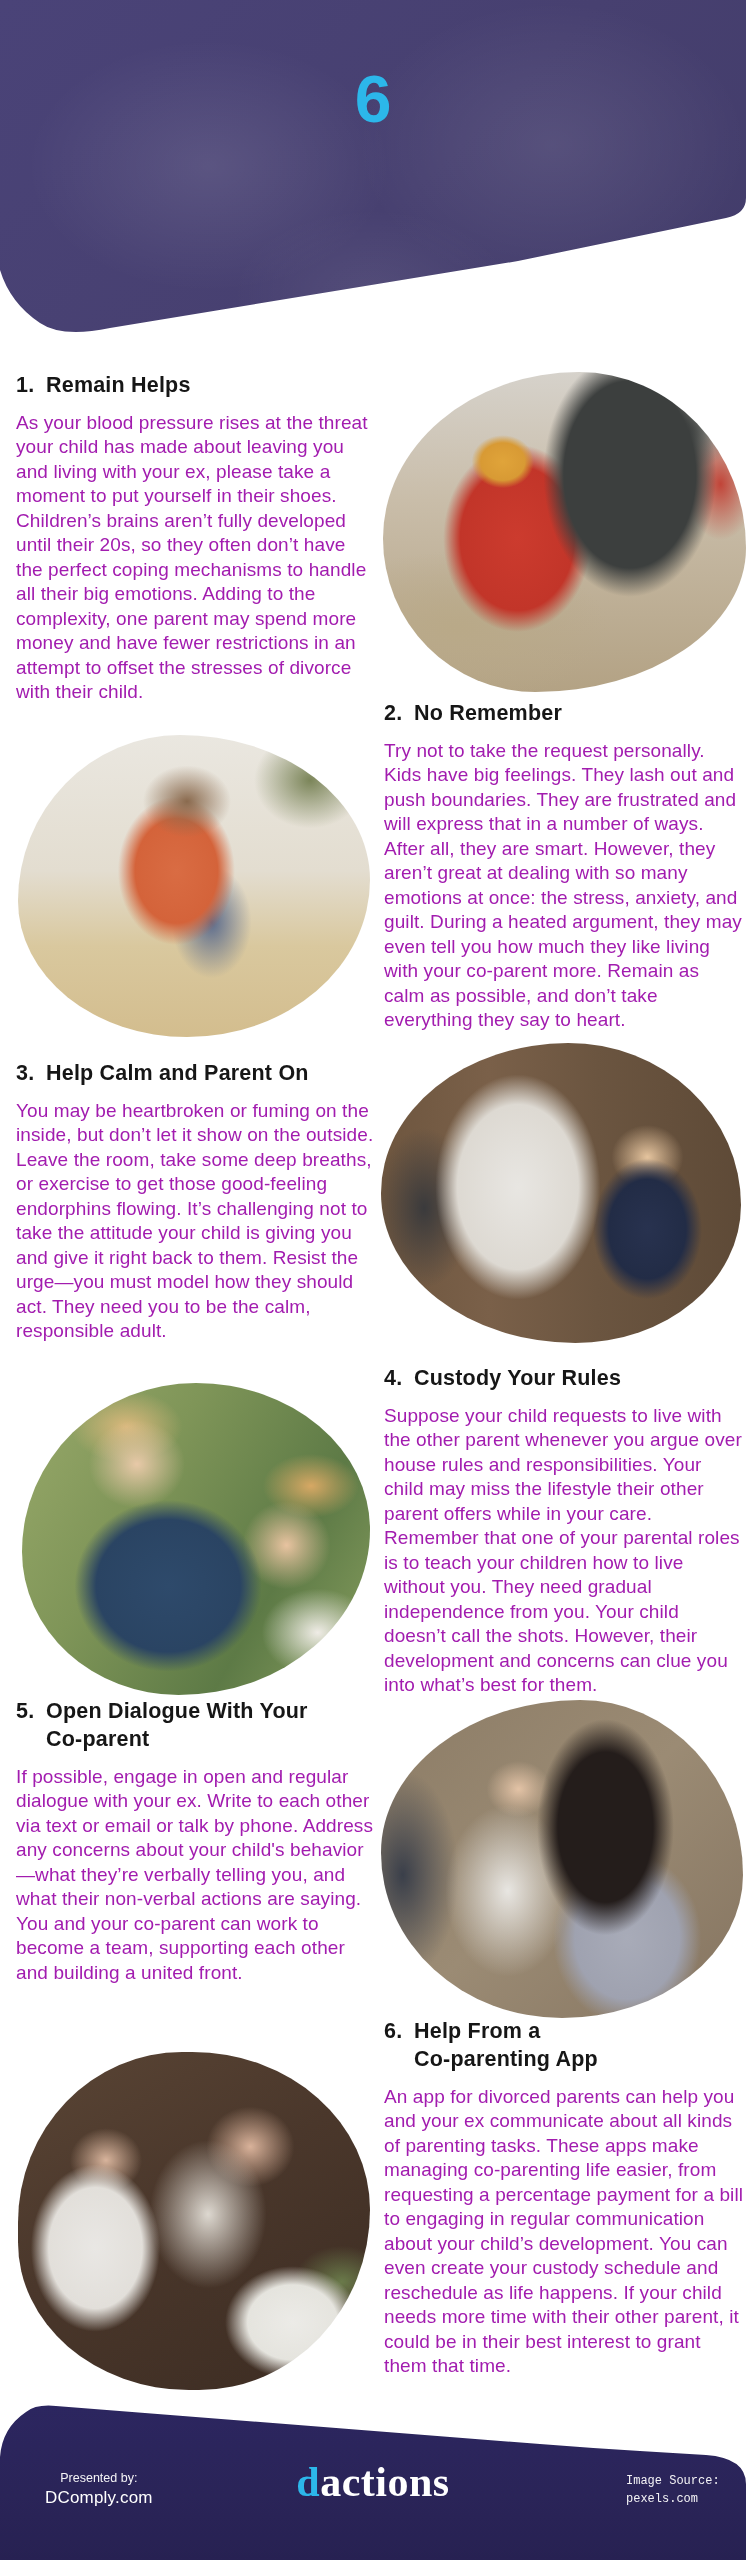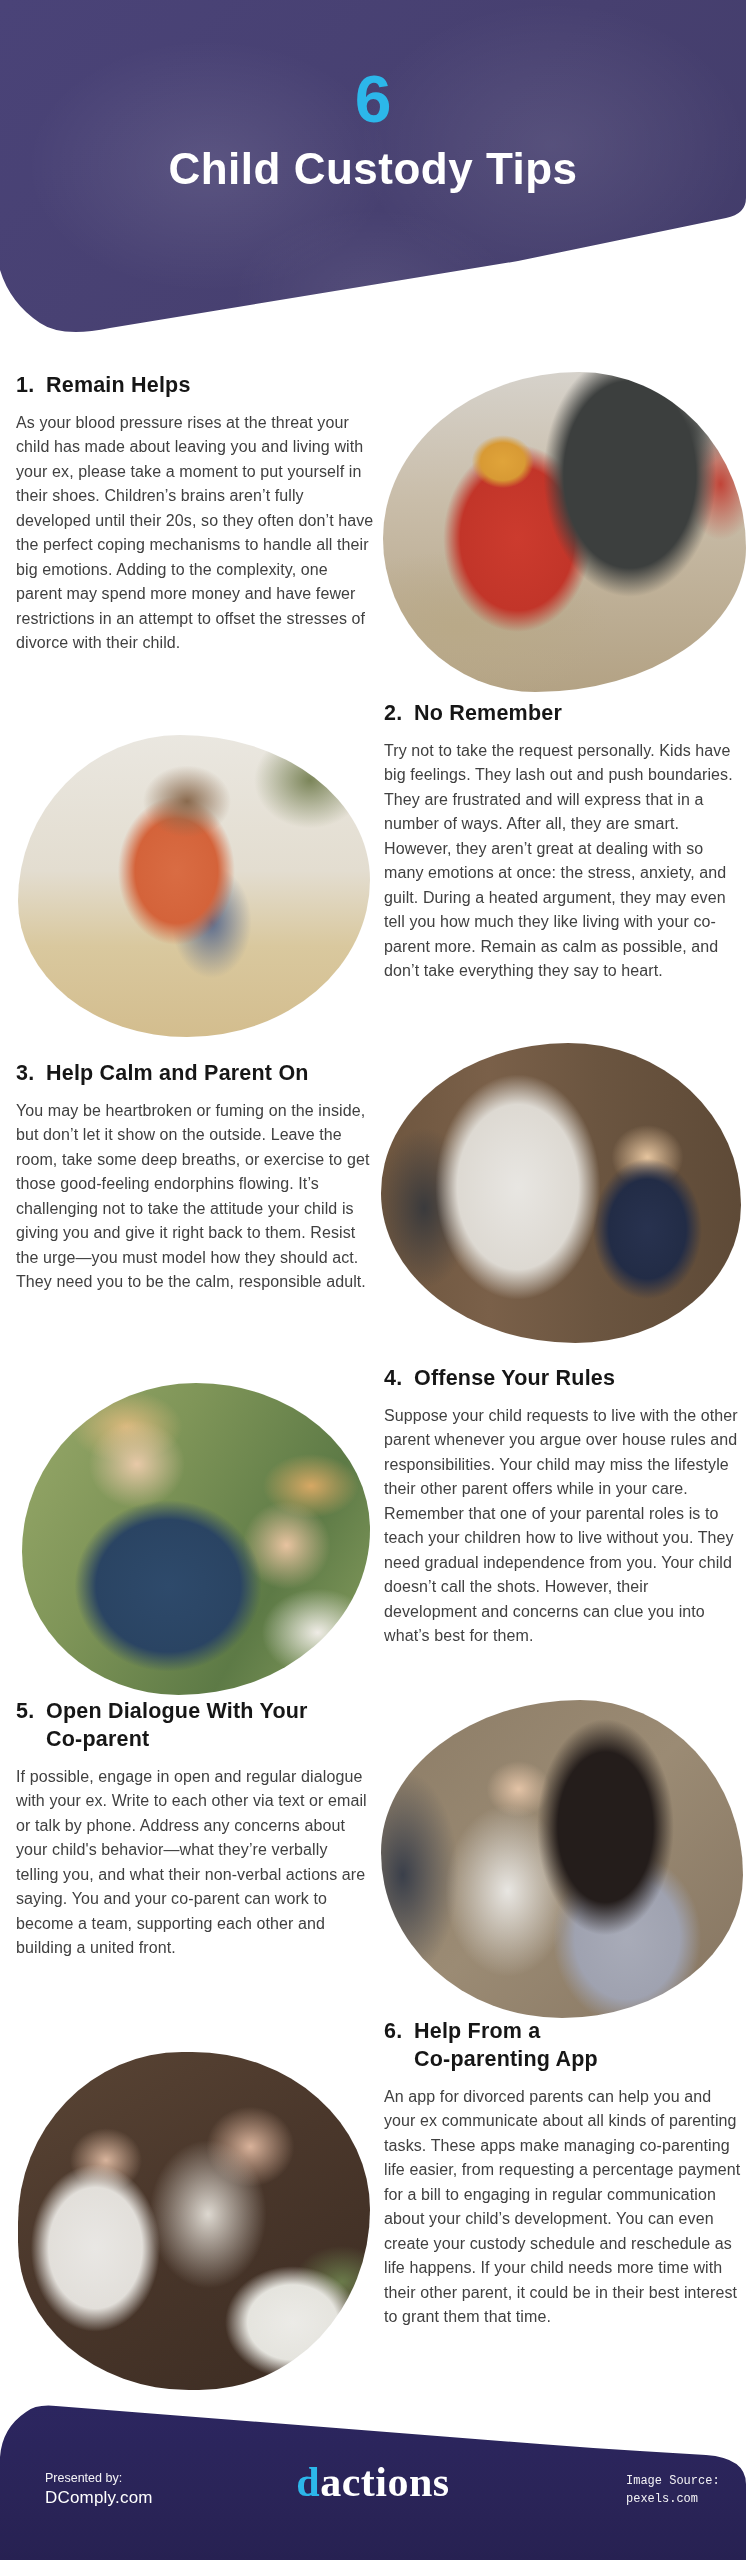--- a/index.html
+++ b/index.html
@@ -25,21 +25,21 @@
   .header-title{
     position:absolute;top:144px;left:0;width:100%;
     text-align:center;font-size:44px;font-weight:700;letter-spacing:0.5px;color:#ffffff;
   }
   
   .sec{position:absolute;}
   .sec-h{display:flex;align-items:flex-start;color:#161616;
     font-size:21.5px;font-weight:700;letter-spacing:0.2px;line-height:1.3;}
   .sec-h .num{flex:0 0 30px;}
   .sec-h .title{flex:1;white-space:pre-line;}
-  .sec-p{margin-top:11px;font-size:16px;line-height:24.5px;color:#404040;letter-spacing:0.1px;}
+  .sec-p{margin-top:11px;font-size:19px;line-height:24.5px;color:#a21caf;letter-spacing:0.1px;}
   
   .photo{position:absolute;}
   .blob{width:100%;height:100%;}
   .p1{border-radius:54% 46% 58% 42% / 52% 55% 45% 48%;
     background:
       radial-gradient(ellipse 120px 170px at 68% 32%, #3c3f3e 0%, #3c3f3e 55%, rgba(60,63,62,0) 72%),
       radial-gradient(ellipse 60px 50px at 84% 18%, #565a58 0%, rgba(86,90,88,0) 80%),
       radial-gradient(ellipse 40px 34px at 33% 28%, #e0a43a 0%, #d89a34 55%, rgba(216,154,52,0) 78%),
       radial-gradient(ellipse 95px 120px at 37% 52%, #cc3b2e 0%, #c23529 60%, rgba(194,53,41,0) 78%),
       radial-gradient(ellipse 45px 70px at 93% 35%, #c14438 0%, rgba(193,68,56,0) 80%),
@@ -85,35 +85,34 @@
       radial-gradient(ellipse 90px 75px at 78% 80%, #ecebe7 0%, #e5e4de 50%, rgba(229,228,222,0) 75%),
       radial-gradient(ellipse 60px 45px at 92% 68%, #6a7a4a 0%, rgba(106,122,74,0) 80%),
       linear-gradient(150deg,#5a4535 0%,#4a372b 45%,#3c2c22 100%);}
   
   .footer{
     position:absolute;top:2400px;left:0;width:746px;height:160px;
     background:linear-gradient(180deg,#2c2660 0%,#2a2458 60%,#272152 100%);
     clip-path: path("M0 160 L0 57 Q2 28 26 12 Q36 4 56 6 L540 44 Q590 48 640 51 L706 55 Q746 58 746 84 L746 160 Z");
     color:#ffffff;
   }
-  .f-left{position:absolute;left:45px;top:70px;line-height:1.35;}
+  .f-left{position:absolute;left:45px;top:70px;line-height:1.35;text-align:center;}
   .f-left .lab{font-size:12.5px;opacity:0.95;}
   .f-left .val{font-size:17px;letter-spacing:0.2px;}
   .f-logo{position:absolute;left:0;top:58px;width:100%;text-align:center;
     font-family:"Liberation Serif", serif;font-weight:700;font-size:42px;letter-spacing:0.5px;}
   .f-right{position:absolute;left:626px;top:72px;font-size:12px;line-height:1.5;opacity:0.95;font-family:Liberation Mono, monospace;}
 </style>
 </head>
 <body>
 
 <div class="page">
 
   <div class="header" role="img" aria-label="Two laughing children peeking out from under a white blanket, tinted dark purple">
     <div class="header-num" style="color:#2cb7ea">6</div>
-    <div class="header-title">Child Custody Tips</div>
   </div>
 
   <div class="sec" style="left:16px;top:372px;width:358px;">
     <div class="sec-h">
       <span class="num">1.</span>
       <span class="title">Remain Helps</span>
     </div>
     <div class="sec-p">As your blood pressure rises at the threat your child has made about leaving you and living with your ex, please take a moment to put yourself in their shoes. Children’s brains aren’t fully developed until their 20s, so they often don’t have the perfect coping mechanisms to handle all their big emotions. Adding to the complexity, one parent may spend more money and have fewer restrictions in an attempt to offset the stresses of divorce with their child.</div>
   </div>
   <div class="photo" style="left:383px;top:372px;width:363px;height:320px;">
@@ -138,21 +137,21 @@
     </div>
     <div class="sec-p">You may be heartbroken or fuming on the inside, but don’t let it show on the outside. Leave the room, take some deep breaths, or exercise to get those good-feeling endorphins flowing. It’s challenging not to take the attitude your child is giving you and give it right back to them. Resist the urge—you must model how they should act. They need you to be the calm, responsible adult.</div>
   </div>
   <div class="photo" style="left:381px;top:1043px;width:360px;height:300px;">
     <div class="blob p3" role="img" aria-label="Mother in a white sweater sitting with a blond toddler in a navy shirt against a rustic wooden wall"></div>
   </div>
 
   <div class="sec" style="left:384px;top:1365px;width:360px;">
     <div class="sec-h">
       <span class="num">4.</span>
-      <span class="title">Offense Your Rules</span>
+      <span class="title">Custody Your Rules</span>
     </div>
     <div class="sec-p">Suppose your child requests to live with the other parent whenever you argue over house rules and responsibilities. Your child may miss the lifestyle their other parent offers while in your care. Remember that one of your parental roles is to teach your children how to live without you. They need gradual independence from you. Your child doesn’t call the shots. However, their development and concerns can clue you into what’s best for them.</div>
   </div>
   <div class="photo" style="left:22px;top:1383px;width:348px;height:312px;">
     <div class="blob p4" role="img" aria-label="Blonde woman with glasses in a blue t-shirt beside a smiling little girl with a red hair bow outdoors"></div>
   </div>
 
   <div class="sec" style="left:16px;top:1698px;width:358px;">
     <div class="sec-h">
       <span class="num">5.</span>

